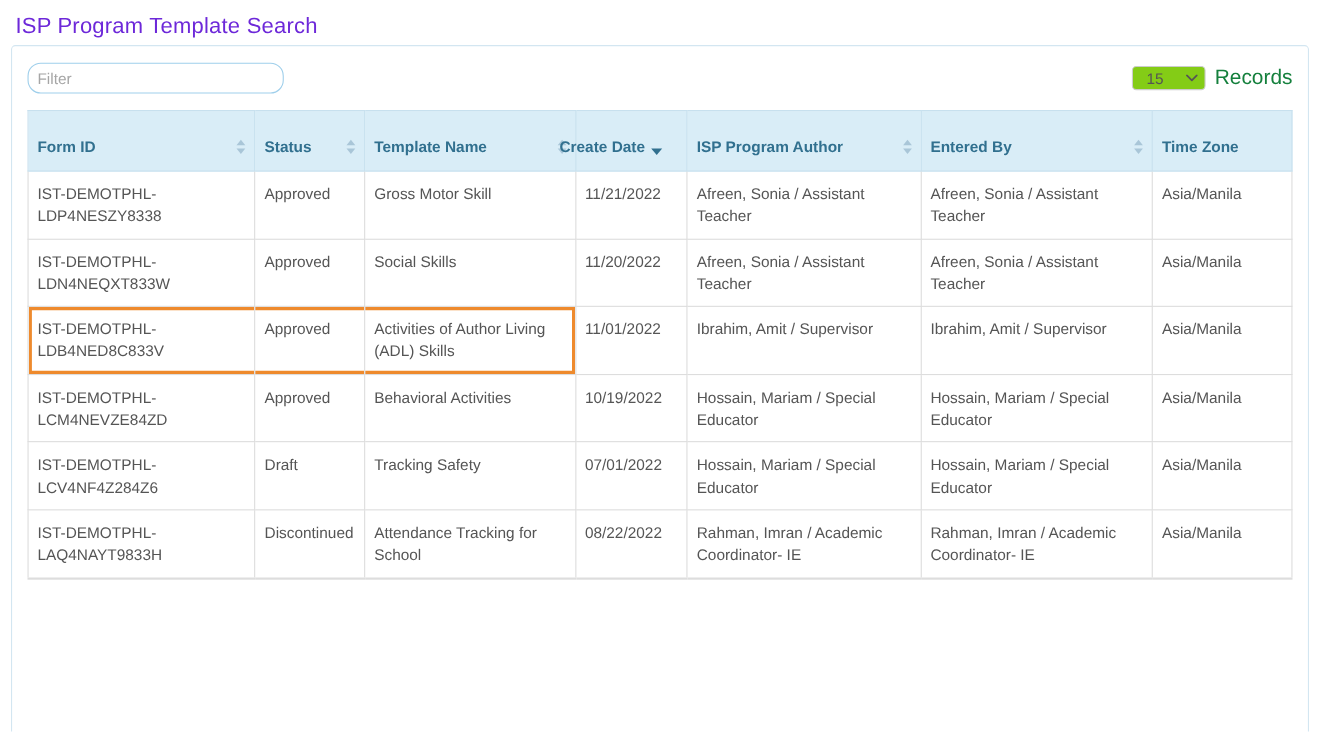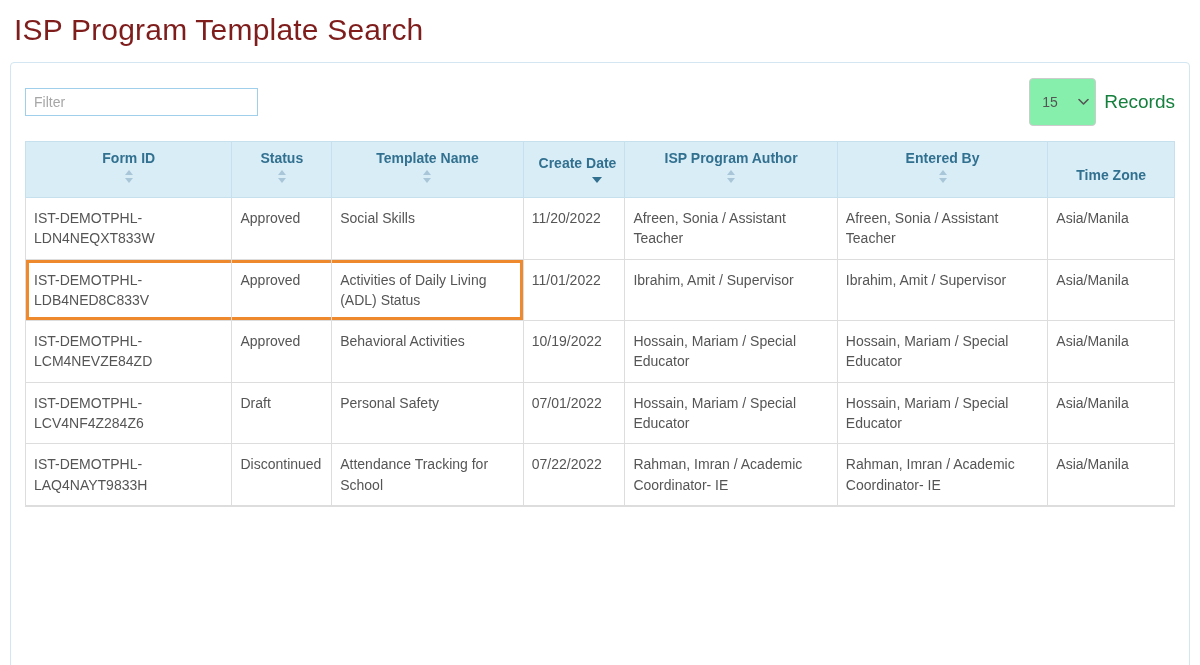--- a/index.html
+++ b/index.html
@@ -9,53 +9,53 @@
     --panel-border:#d3e6f1;
     --filter-border:#9fcfeb;
     --cell-border:#ddd;
     --cell-text:#555;
   }
   *{box-sizing:border-box;margin:0;padding:0;}
   html,body{width:1200px;height:665px;overflow:hidden;background:#fff;}
   body{font-family:"Liberation Sans",sans-serif;color:var(--cell-text);}
 
   .page-title{
-    font-size:30px;font-weight:400;color:#7f1d1d;
-    margin:13px 0 15px 14px;letter-spacing:.2px;
+    font-size:20px;font-weight:400;color:#6d28d9;
+    margin:13px 0 5px 14px;letter-spacing:.2px;
   }
 
   .panel{
     margin:0 10px;
     border:1px solid var(--panel-border);
     border-radius:4px;
     padding:15px 14px 80px 14px;
     height:640px;
   }
 
   .toolbar{
     display:flex;justify-content:space-between;align-items:center;
     margin-bottom:15px;
   }
   .filter-input{
     width:233px;height:28px;
     border:1px solid var(--filter-border);
-    border-radius:0;
+    border-radius:12px;
     padding:4px 8px;font-size:14px;color:#404040;
     font-family:"Liberation Sans",sans-serif;
     outline:none;
   }
   .filter-input::placeholder{color:#a6a6a6;}
 
   .records-wrap{display:flex;align-items:center;gap:8px;}
   .select-wrap{position:relative;display:inline-block;}
   .records-select{
     -webkit-appearance:none;appearance:none;
-    width:67px;height:48px;
+    width:67px;height:22px;
     border:1px solid #ccc;border-radius:4px;
-    background:#86efac;color:#555;font-size:14px;
+    background:#84cc16;color:#555;font-size:14px;
     font-family:"Liberation Sans",sans-serif;
     padding:0 22px 0 12px;outline:none;
   }
   .select-chevron{
     position:absolute;right:7px;top:50%;transform:translateY(-50%);
     pointer-events:none;line-height:0;
   }
   .records-label{font-size:19px;color:#15803d;}
 
   table.grid{
@@ -72,22 +72,22 @@
     cursor:pointer;
   }
   table.grid td{
     border:1px solid var(--cell-border);
     padding:10px 8px;vertical-align:top;
     line-height:1.45;color:var(--cell-text);
     height:58px;overflow:hidden;
   }
   table.grid tbody tr:last-child td{border-bottom-width:2px;}
 
-  .th-inner{display:flex;align-items:center;justify-content:space-between;gap:4px;flex-direction:column;}
-  .th-inner.sorted{flex-direction:column;align-items:flex-end;justify-content:flex-end;gap:6px;}
+  .th-inner{display:flex;align-items:center;justify-content:space-between;gap:4px;}
+  .th-inner.sorted{flex-direction:row;align-items:center;justify-content:flex-end;gap:6px;}
   .th-label{white-space:nowrap;}
 
   .sort-both{display:inline-flex;flex-direction:column;gap:3px;flex:0 0 auto;}
   .sort-both .tri-up{
     width:0;height:0;border-left:4px solid transparent;border-right:4px solid transparent;
     border-bottom:5px solid #a9c6d8;display:block;
   }
   .sort-both .tri-down{
     width:0;height:0;border-left:4px solid transparent;border-right:4px solid transparent;
     border-top:5px solid #a9c6d8;display:block;
@@ -192,60 +192,69 @@
           </th>
           <th>
             <div class="th-inner">
               <span class="th-label">Time Zone</span>
             </div>
           </th>
         </tr>
     </thead>
     <tbody>
         <tr>
+          <td>IST-DEMOTPHL-LDP4NESZY8338</td>
+          <td>Approved</td>
+          <td>Gross Motor Skill</td>
+          <td>11/21/2022</td>
+          <td>Afreen, Sonia / Assistant Teacher</td>
+          <td>Afreen, Sonia / Assistant Teacher</td>
+          <td>Asia/Manila</td>
+        </tr>
+        <tr>
           <td>IST-DEMOTPHL-LDN4NEQXT833W</td>
           <td>Approved</td>
           <td>Social Skills</td>
           <td>11/20/2022</td>
           <td>Afreen, Sonia / Assistant Teacher</td>
           <td>Afreen, Sonia / Assistant Teacher</td>
           <td>Asia/Manila</td>
         </tr>
         <tr>
           <td class="hl-first">IST-DEMOTPHL-LDB4NED8C833V</td>
           <td class="hl-mid">Approved</td>
-          <td class="hl-last">Activities of Daily Living (ADL) Status</td>
+          <td class="hl-last">Activities of Author Living (ADL) Skills</td>
           <td>11/01/2022</td>
           <td>Ibrahim, Amit / Supervisor</td>
           <td>Ibrahim, Amit / Supervisor</td>
           <td>Asia/Manila</td>
         </tr>
         <tr>
           <td>IST-DEMOTPHL-LCM4NEVZE84ZD</td>
           <td>Approved</td>
           <td>Behavioral Activities</td>
           <td>10/19/2022</td>
           <td>Hossain, Mariam / Special Educator</td>
           <td>Hossain, Mariam / Special Educator</td>
           <td>Asia/Manila</td>
         </tr>
         <tr>
           <td>IST-DEMOTPHL-LCV4NF4Z284Z6</td>
           <td>Draft</td>
-          <td>Personal Safety</td>
+          <td>Tracking Safety</td>
           <td>07/01/2022</td>
           <td>Hossain, Mariam / Special Educator</td>
           <td>Hossain, Mariam / Special Educator</td>
           <td>Asia/Manila</td>
         </tr>
         <tr>
           <td>IST-DEMOTPHL-LAQ4NAYT9833H</td>
           <td>Discontinued</td>
           <td>Attendance Tracking for School</td>
-          <td>07/22/2022</td>
+          <td>08/22/2022</td>
           <td>Rahman, Imran / Academic Coordinator- IE</td>
           <td>Rahman, Imran / Academic Coordinator- IE</td>
           <td>Asia/Manila</td>
         </tr>
       </tbody>
   </table>
 
 </div>
 
 </body></html>

